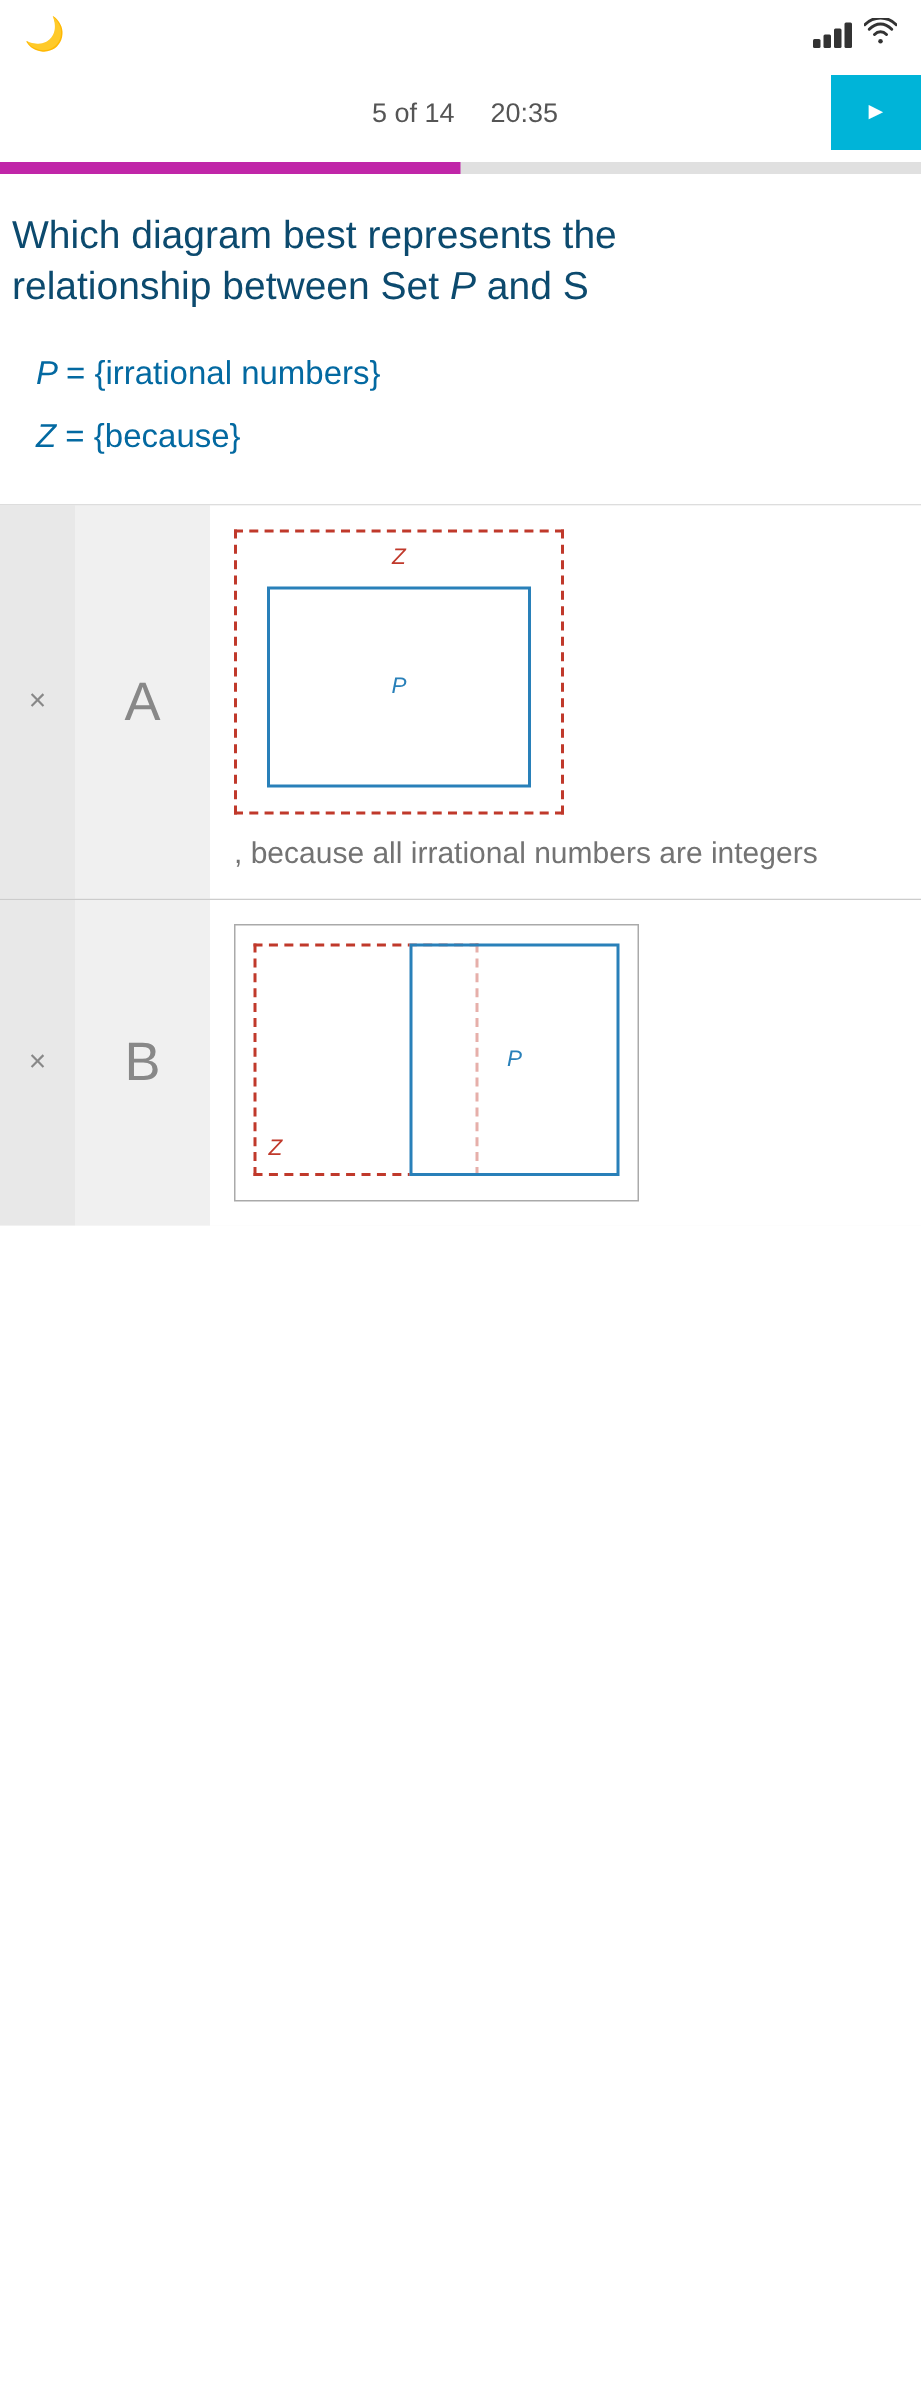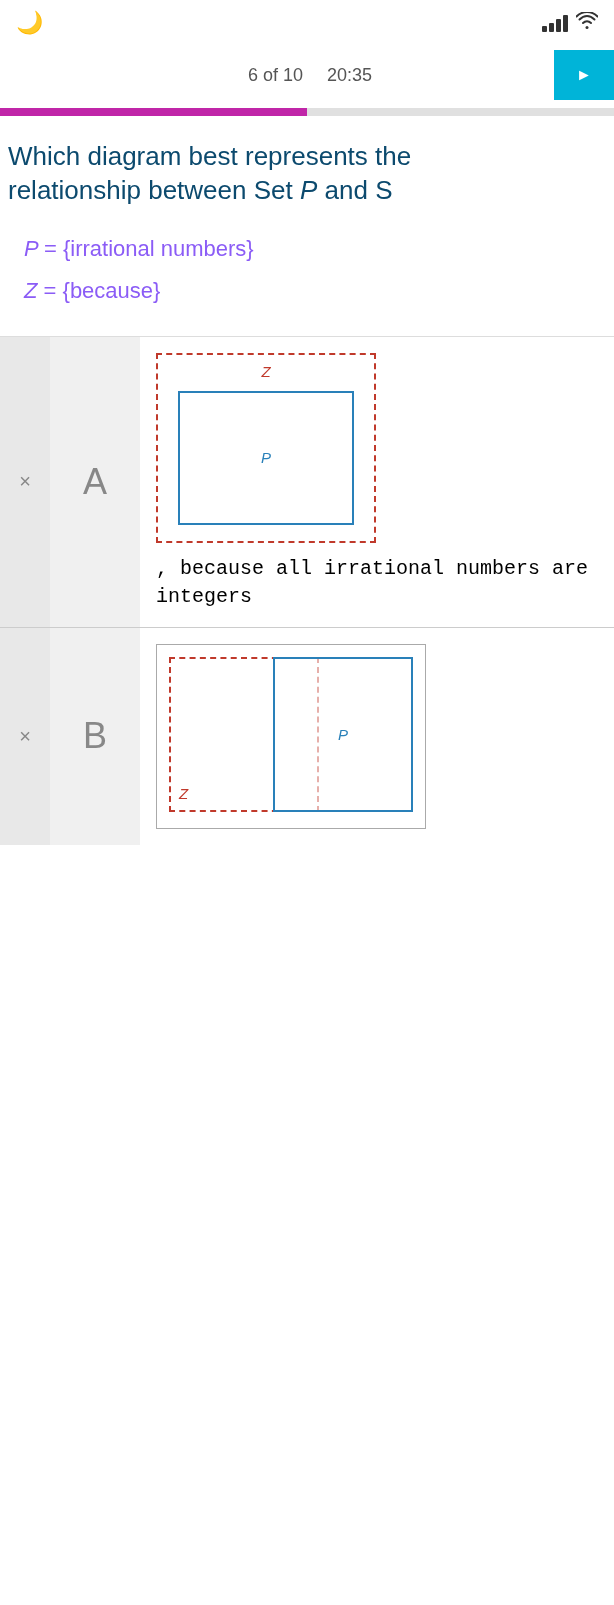--- a/index.html
+++ b/index.html
@@ -66,21 +66,21 @@
       color: #0c4a6e;
       line-height: 1.3;
     }
 
     
     .set-defs {
       padding: 16px 16px 16px 24px;
     }
     .set-def-line {
       font-size: 22px;
-      color: #8b5cf6;
+      color: #0369a1;
       margin-bottom: 16px;
       font-style: italic;
     }
     .set-def-line span.upright {
       font-style: normal;
     }
 
     
     .answer-row {
       display: flex;
@@ -154,23 +154,22 @@
       justify-content: center;
     }
     .diagram-a-inner-label {
       font-size: 15px;
       color: #2980b9;
       font-style: italic;
     }
 
     .answer-desc {
       font-size: 20px;
-      color: #000000;
+      color: #737373;
       line-height: 1.4;
-      font-family: Liberation Mono, monospace;
     }
 
     
     .signal-bars { display: inline-flex; align-items: flex-end; gap: 2px; }
     .signal-bars span {
       display: inline-block;
       width: 5px;
       background: #333;
       border-radius: 1px;
     }
@@ -199,21 +198,21 @@
         <path d="M3.5 7.5C5.7 5.3 8.2 4 11 4s5.3 1.3 7.5 3.5" stroke="#333" stroke-width="2" fill="none" stroke-linecap="round"></path>
         <path d="M0.5 4.5C3.5 1.5 7 0 11 0s7.5 1.5 10.5 4.5" stroke="#333" stroke-width="2" fill="none" stroke-linecap="round"></path>
       </svg>
     </span>
   </div>
 </div>
 
 <div class="header">
   <div style="width:50px;"></div>
   <div class="header-center">
-    <span>6 of 10</span>
+    <span>5 of 14</span>
     <span>20:35</span>
   </div>
   <button class="header-btn">►</button>
 </div>
 
 <div class="progress-bar-container">
   <div class="progress-bar-fill"></div>
 </div>
 
 <div class="question-area">

